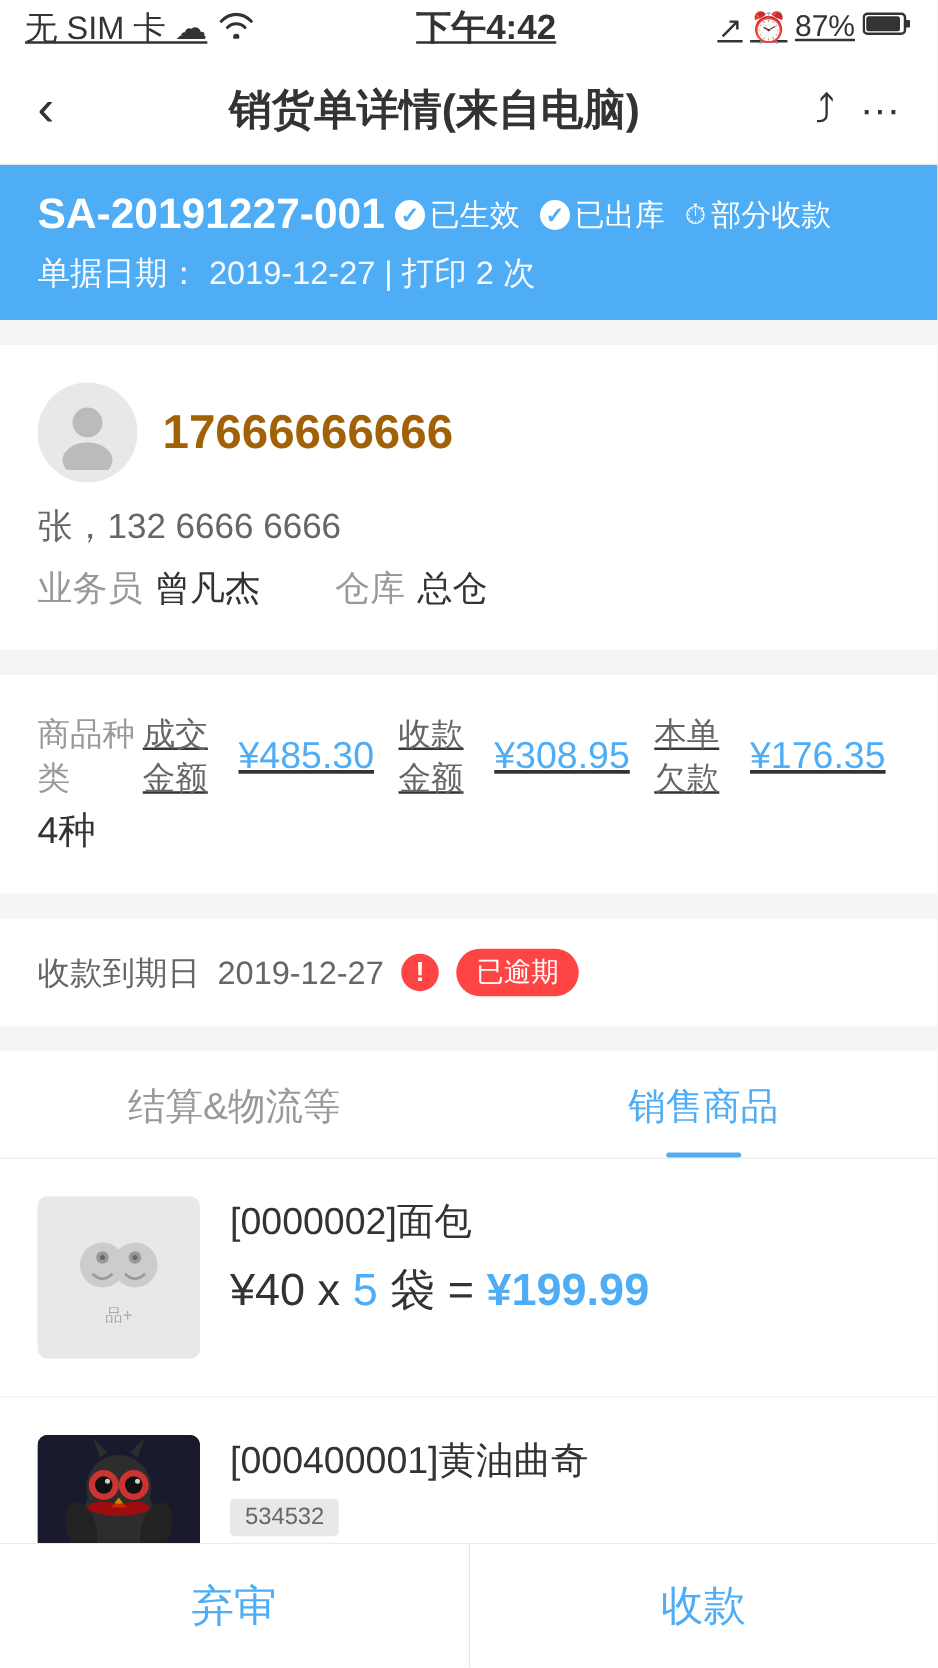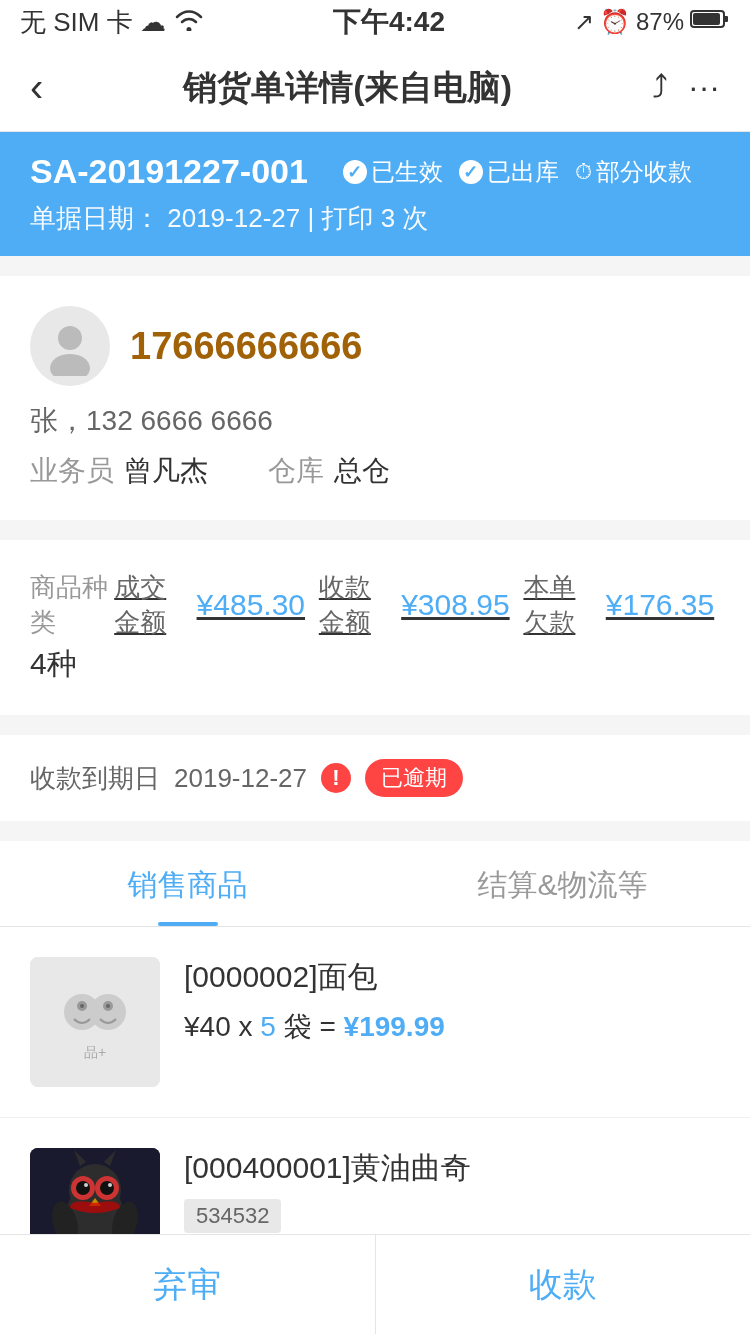--- a/index.html
+++ b/index.html
@@ -16,20 +16,21 @@
     
     .status-bar {
       background: #fff;
       height: 44px;
       display: flex;
       align-items: center;
       justify-content: space-between;
       padding: 16px 20px;
       font-size: 26px;
       font-weight: 500;
+      text-decoration: underline;
     }
     .status-left { display: flex; align-items: center; gap: 8px; }
     .status-center { font-size: 28px; font-weight: 600; }
     .status-right { display: flex; align-items: center; gap: 6px; font-size: 24px; }
 
     
     .nav-bar {
       background: #fff;
       height: 88px;
       display: flex;
@@ -59,21 +60,21 @@
     }
 
     
     .order-header {
       background: #4eadf5;
       padding: 20px 30px;
     }
     .order-header-top {
       display: flex;
       align-items: center;
-      gap: 35px;
+      gap: 8px;
       margin-bottom: 10px;
     }
     .order-id {
       font-size: 34px;
       font-weight: 700;
       color: #fff;
     }
     .order-badges {
       display: flex;
       align-items: center;
@@ -172,21 +173,21 @@
       gap: 8px;
       align-items: flex-end;
       text-decoration: underline;
     }
     .stats-row {
       display: flex;
       gap: 20px;
       align-items: center;
     }
     .stats-row-label { font-size: 26px; color: #666; }
-    .stats-row-value { font-size: 30px; color: #4eadf5; font-weight: 500; min-width: 120px; text-align: center; }
+    .stats-row-value { font-size: 30px; color: #4eadf5; font-weight: 500; min-width: 120px; text-align: left; }
 
     
     .due-section {
       background: #fff;
       padding: 24px 30px;
       margin-top: 20px;
       display: flex;
       align-items: center;
       gap: 14px;
       font-size: 26px;
@@ -273,28 +274,28 @@
       gap: 10px;
     }
     .product-name {
       font-size: 30px;
       color: #333;
       font-weight: 500;
     }
     .product-sku {
       background: #e8e8e8;
       color: #666;
-      font-size: 22px;
+      font-size: 19px;
       padding: 4px 12px;
       border-radius: 4px;
       display: inline-block;
       align-self: flex-start;
     }
     .product-price {
-      font-size: 28px;
+      font-size: 36px;
       color: #333;
     }
     .price-qty { color: #4eadf5; }
     .price-total { color: #4eadf5; font-weight: 600; }
 
     
     .bottom-bar {
       position: fixed;
       bottom: 0;
       left: 0;
@@ -379,21 +380,21 @@
       </div>
       <div class="badge">
         <span class="badge-icon-clock">⏱</span>
         <span>部分收款</span>
       </div>
     </div>
   </div>
   <div class="order-date">
     <span>单据日期：</span>
     <span>2019-12-27</span>
-    <span>| 打印 3 次</span>
+    <span>| 打印 2 次</span>
   </div>
 </div>
 
 <div class="customer-section">
   <div class="customer-top">
     <div class="avatar">
       <svg viewBox="0 0 60 60" fill="none" xmlns="http://www.w3.org/2000/svg">
         <circle cx="30" cy="22" r="12" fill="#bbb"></circle>
         <ellipse cx="30" cy="52" rx="20" ry="14" fill="#bbb"></ellipse>
       </svg>
@@ -435,25 +436,25 @@
 </div>
 
 <div class="due-section">
   <span>收款到期日</span>
   <span>2019-12-27</span>
   <div class="overdue-icon">!</div>
   <span class="overdue-badge">已逾期</span>
 </div>
 
 <div class="tabs-container">
+  <div class="tab">
+    <span>结算&amp;物流等</span>
+  </div>
   <div class="tab active">
     <span>销售商品</span>
-  </div>
-  <div class="tab">
-    <span>结算&amp;物流等</span>
   </div>
 </div>
 
 <div class="product-list">
 
   <div class="product-item">
     <div class="product-thumb">
 
       <svg viewBox="0 0 130 130" xmlns="http://www.w3.org/2000/svg" width="130" height="130">
         <rect width="130" height="130" fill="#e8e8e8"></rect>

